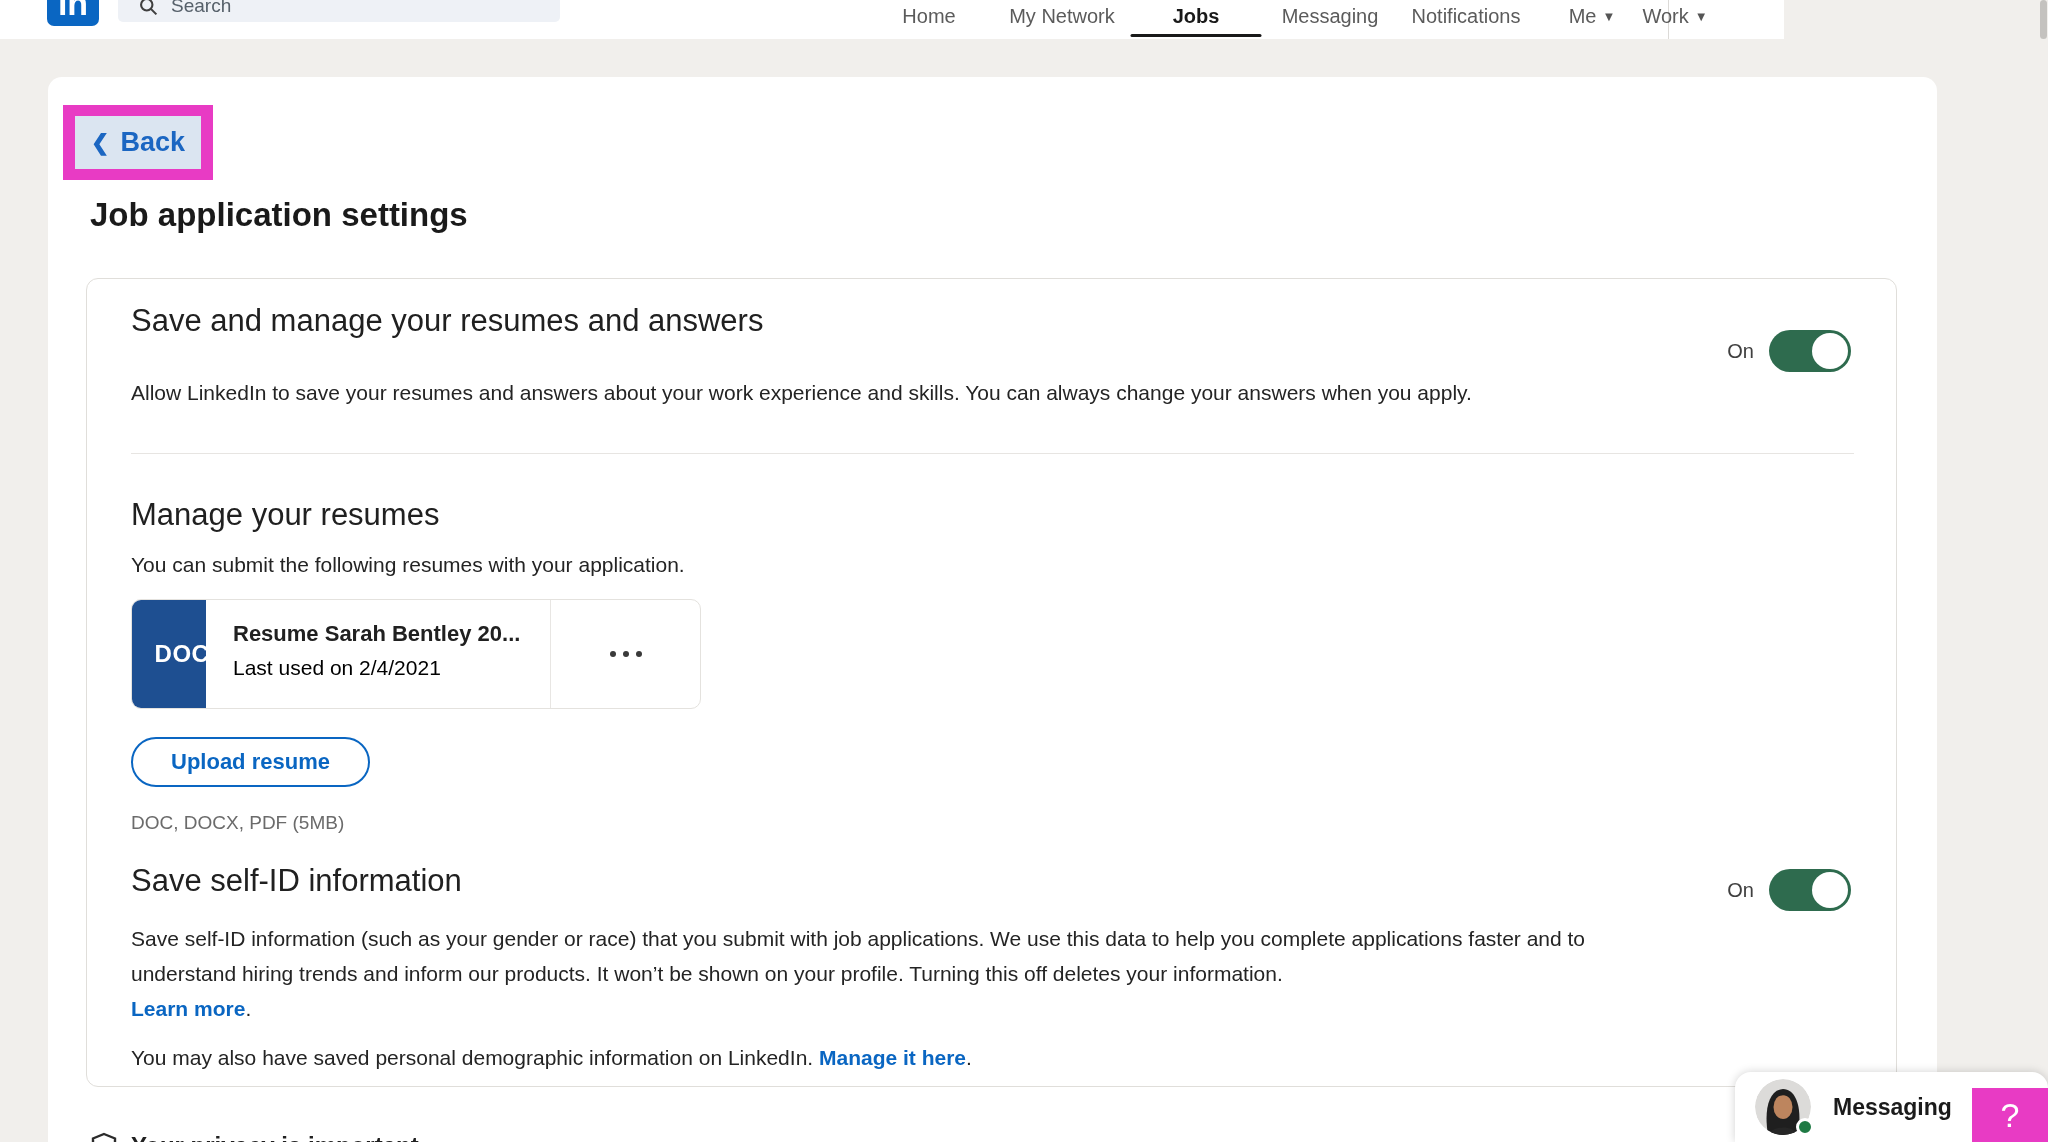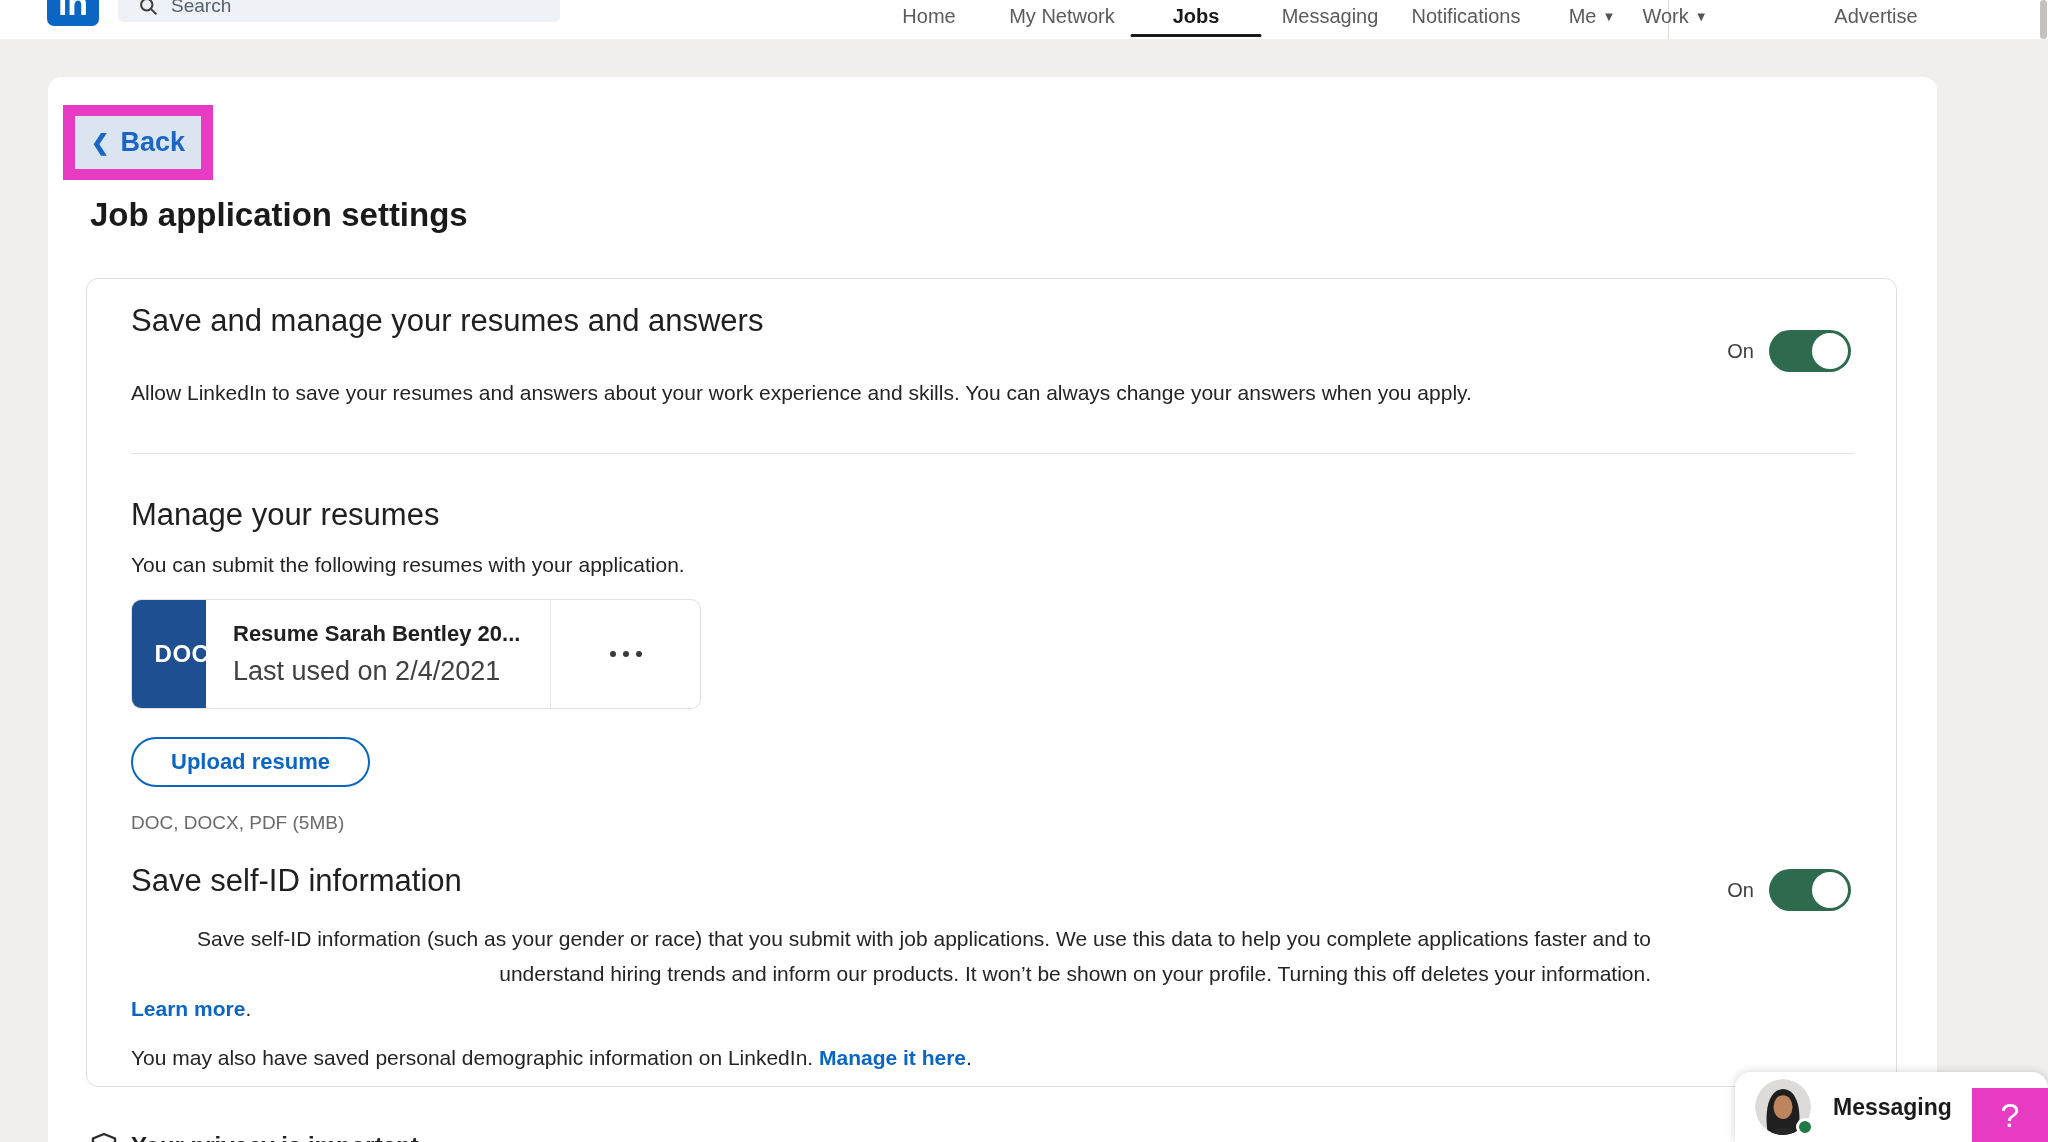--- a/index.html
+++ b/index.html
@@ -1,21 +1,21 @@
 <!DOCTYPE html>
 <html><head>
 <meta charset="utf-8">
 <style>
   * { margin:0; padding:0; box-sizing:border-box; }
   html,body { width:2048px; height:1142px; }
   body { font-family:"Liberation Sans", sans-serif; }
   .screen { position:relative; width:2048px; height:1142px; background:#f1efec; overflow:hidden; }
 
   
-  .topnav { position:absolute; left:0; top:0; width:2048px; height:39px; background:#ffffff; overflow:hidden; }
+  .topnav { position:absolute; left:0; top:0; width:1784px; height:39px; background:#ffffff; overflow:hidden; }
   .logo { position:absolute; left:47px; top:-26px; width:52px; height:52px; background:#0a66c2; border-radius:7px;
           color:#fff; font-weight:700; font-size:34px; display:flex; align-items:flex-end; justify-content:center; padding-bottom:3px; }
   .searchbox { position:absolute; left:118px; top:-26px; width:442px; height:48px; background:#eef1f6; border-radius:5px;
                display:flex; align-items:center; gap:12px; padding-left:20px; padding-top:16px; color:#56606a; font-size:19px; }
   .nav-item { position:absolute; top:0; height:39px; transform:translateX(-50%); display:flex; align-items:flex-start;
               justify-content:center; padding-top:5px; font-size:20px; color:#5b5b5b; cursor:pointer; white-space:nowrap; }
   .nav-item.active { color:#191919; font-weight:600; }
   .underline { position:absolute; bottom:2px; left:0; width:100%; height:3px; background:#191919; border-radius:2px; }
   .caret { font-size:13px; margin-left:6px; padding-top:4px; color:#555; }
   .nav-divider { position:absolute; left:1668px; top:0; width:1px; height:39px; background:#dcdad7; }
@@ -27,35 +27,35 @@
   .back-highlight { position:absolute; left:15px; top:28px; width:150px; height:75px; background:#e83bc4;
                     display:flex; align-items:center; justify-content:center; }
   .back-btn { width:126px; height:53px; background:#dbe5f1; border:none; color:#1b66c2; font-weight:700; font-size:27px;
               font-family:"Liberation Sans", sans-serif; display:flex; align-items:center; justify-content:center; gap:11px; cursor:pointer; }
   .back-chevron { font-size:22px; font-weight:700; }
   .page-title { position:absolute; left:42px; top:119px; font-size:33px; font-weight:600; color:#1a1a1a; }
 
   .card { position:absolute; left:38px; top:201px; width:1811px; height:809px; background:#fff;
           border:1px solid #e0deda; border-radius:12px; }
   .sec-heading { position:absolute; left:44px; font-size:31px; font-weight:400; color:#202020; }
-  .body-text { position:absolute; left:44px; font-size:21px; color:#242424; line-height:35px;text-align:right; }
+  .body-text { position:absolute; left:44px; font-size:21px; color:#242424; line-height:35px; }
   .muted { color:#6b6b6b; }
   .toggle { position:absolute; right:45px; display:flex; align-items:center; gap:15px; cursor:pointer; }
   .toggle-label { font-size:20px; color:#404040; }
   .pill { position:relative; width:82px; height:42px; border-radius:21px; background:#2e6b4e; }
   .knob { position:absolute; right:3px; top:3px; width:36px; height:36px; border-radius:50%; background:#fff; }
   .divider { position:absolute; left:44px; width:1723px; border-top:1px solid #e7e5e2; }
 
   .resume-card { position:absolute; left:44px; top:320px; width:570px; height:110px; border:1px solid #e4e2de;
                  border-radius:10px; display:flex; background:#fff; }
   .doc-badge { width:74px; background:#1e4f91; color:#fff; font-weight:700; font-size:24px; letter-spacing:0.5px;
                display:flex; align-items:center; justify-content:center; border-radius:9px 0 0 9px;padding-left:26px; }
   .resume-info { width:344px; padding:21px 0 0 27px; }
   .resume-name { font-size:22px; font-weight:700; color:#202020; margin-bottom:9px; }
-  .resume-last { font-size:27px; color:#404040; }
+  .resume-last { font-size:21px; color:#000000; }
   .resume-sep { width:1px; background:#e8e6e3; }
   .resume-menu { flex:1; display:flex; align-items:center; justify-content:center; gap:7px; cursor:pointer; }
   .dot { width:6px; height:6px; border-radius:50%; background:#3a3a3a; }
 
   .upload-btn { position:absolute; left:44px; top:458px; height:50px; padding:0 38px; background:#fff;
                 border:2px solid #0a66c2; border-radius:26px; color:#0a66c2; font-weight:700; font-size:22px;
                 font-family:"Liberation Sans", sans-serif; display:flex; align-items:center; cursor:pointer; }
 
   .link { color:#0a66c2; font-weight:600; text-decoration:none; cursor:pointer; }
 

